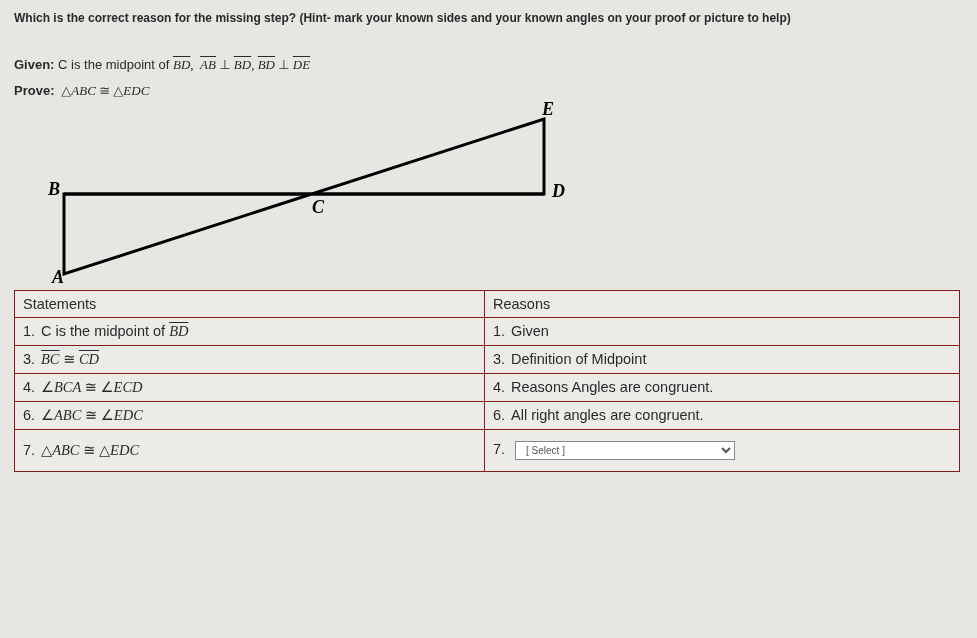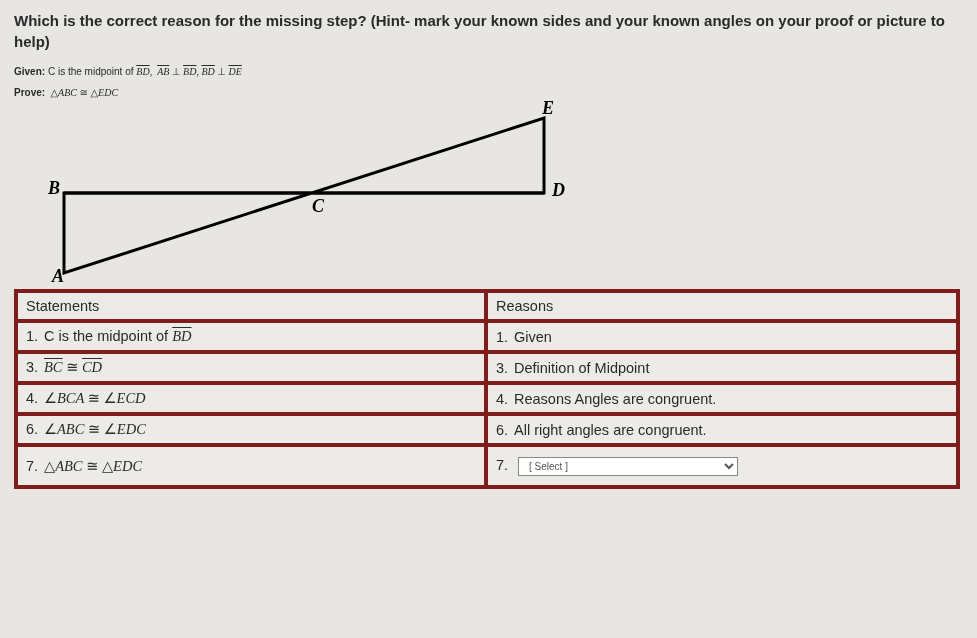--- a/index.html
+++ b/index.html
@@ -5,22 +5,22 @@
   * { box-sizing: border-box; margin: 0; padding: 0; }
   body {
     width: 977px;
     height: 638px;
     background: #e8e6e3;
     font-family: Arial, sans-serif;
     color: #2a2a2a;
     padding: 10px 14px;
     overflow: hidden;
   }
-  .question { font-size: 15px; font-weight: bold; margin-bottom: 14px; line-height: 1.4; }
-  .given, .prove { font-size: 10px; margin-bottom: 10px; }
+  .question { font-size: 12px; font-weight: bold; margin-bottom: 30px; line-height: 1.4; }
+  .given, .prove { font-size: 13px; margin-bottom: 10px; }
   .given b, .prove b { font-weight: bold; }
   .math { font-family: "Times New Roman", serif; font-style: italic; }
   .overline { text-decoration: overline; font-style: italic; font-family:"Times New Roman",serif; }
   .perp { font-style: normal; }
   .tri::before { content: "△"; font-style: normal; }
   .cong { font-style: normal; }
   .ang::before { content: "∠"; font-style: normal; }
 
   .figure {
     position: relative;
@@ -31,21 +31,21 @@
   .figure svg { overflow: visible; }
   .figure .lbl { position: absolute; font-family: "Times New Roman", serif; font-style: italic; font-weight: bold; font-size: 18px; color:#000; }
 
   table.proof {
     width: 946px;
     border-collapse: collapse;
     background: #ecebe8;
     margin-top: 2px;
   }
   table.proof th, table.proof td {
-    border: 4px solid #7f1d1d;
+    border: 1px solid #7f1d1d;
     padding: 5px 8px;
     text-align: left;
     font-size: 14.5px;
     vertical-align: middle;
   }
   table.proof th { font-weight: normal; background:#eceae7; }
   table.proof td.stcell { width: 470px; }
   table.proof td .num { display:inline-block; width:18px; }
   .row7 td { height: 42px; }
 

